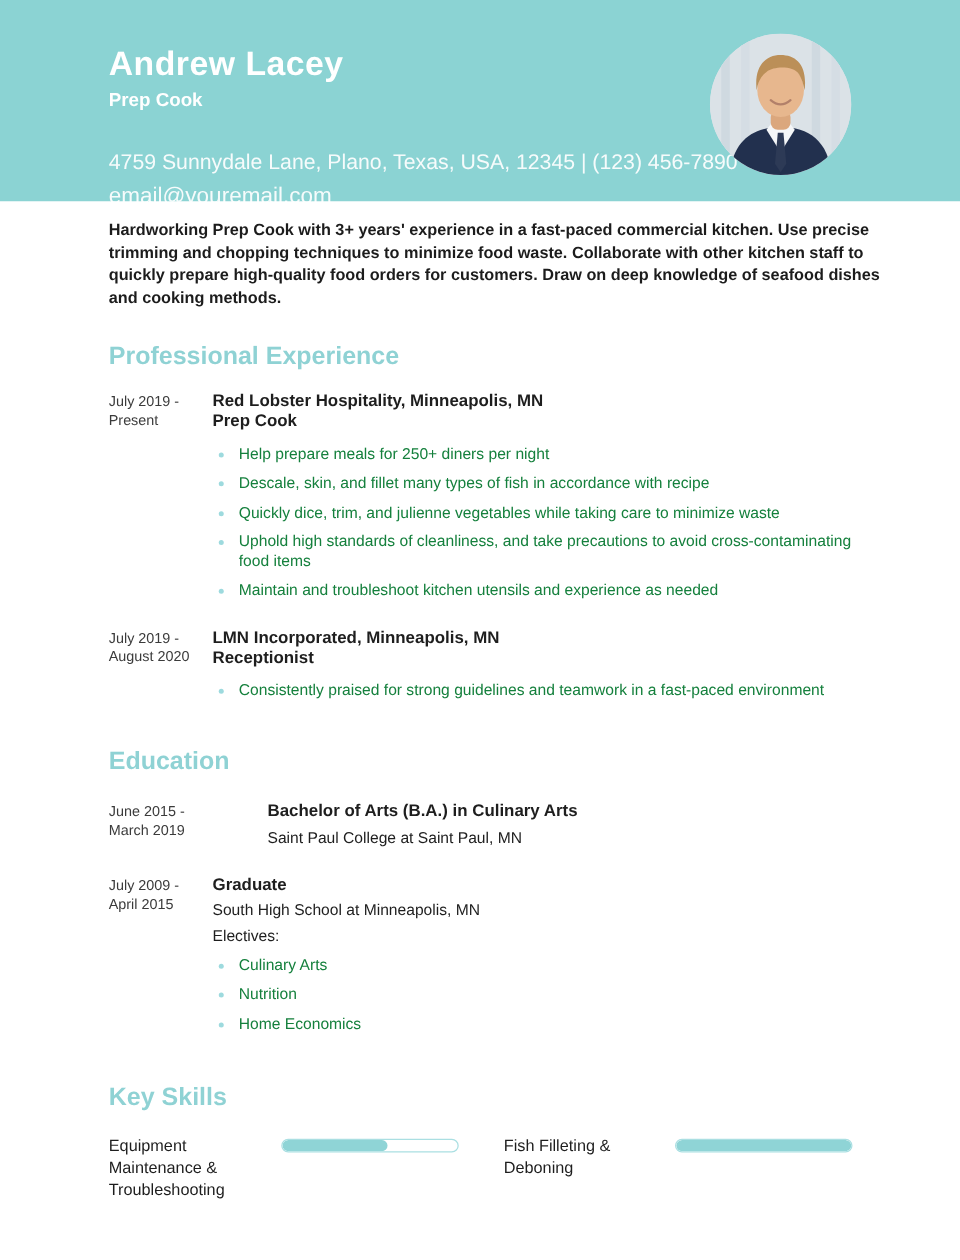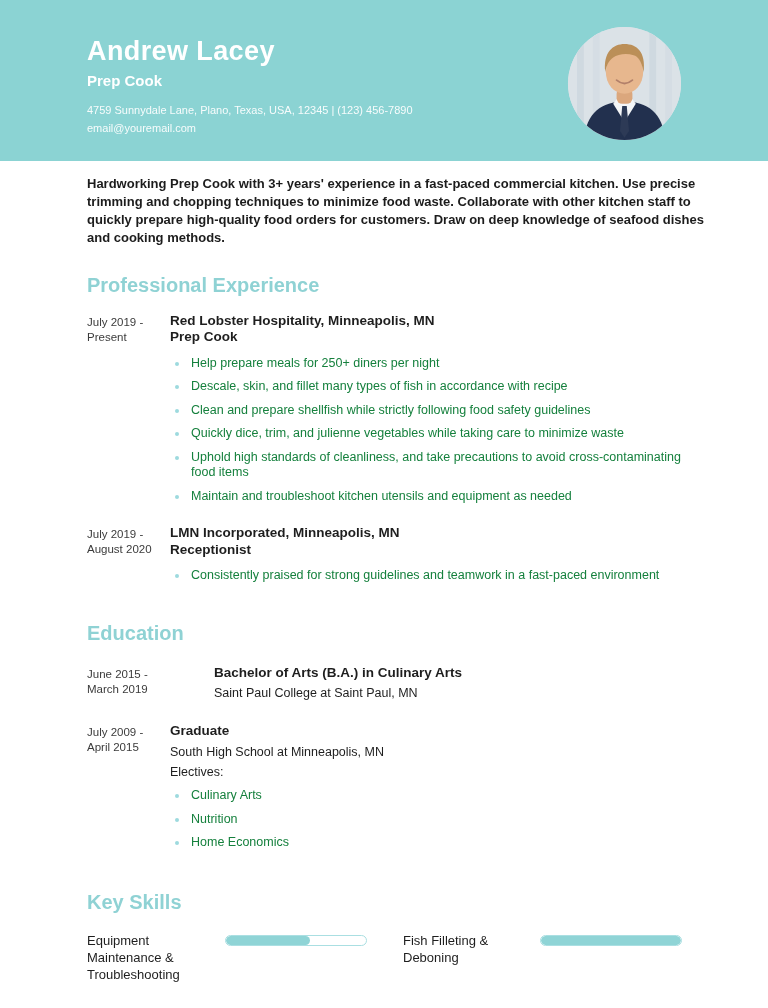--- a/index.html
+++ b/index.html
@@ -8,22 +8,22 @@
     font-family:"Liberation Sans","DejaVu Sans",sans-serif; color:#1e1e1e;
     margin:0 auto; overflow:hidden;
   }
   
   .header {
     background:#8bd3d3; height:161px; box-sizing:border-box;
     padding:36px 0 0 87px; color:#ffffff; position:relative;
   }
   .name { font-size:27px; font-weight:bold; letter-spacing:.4px; }
   .role { font-size:15px; font-weight:bold; margin-top:5px; }
-  .contact { font-size:11px; margin-top:15px; opacity:.93; }
-  .email { font-size:11px; margin-top:6px; opacity:.93; }
+  .contact { font-size:17px; margin-top:31px; opacity:.93; }
+  .email { font-size:18px; margin-top:6px; opacity:.93; }
   .photo {
     position:absolute; left:568px; top:27px; width:113px; height:113px;
     border-radius:50%; overflow:hidden; background:#dde4e9;
   }
   .photo svg { display:block; width:100%; height:100%; }
   
   .content { padding:0 63px 0 87px; }
   .summary { margin-top:14px; font-weight:bold; font-size:13px; line-height:1.38; color:#1c1c1c; }
   .section-heading { color:#8fd2d4; font-size:20px; font-weight:bold; }
   .heading-exp { margin-top:27px; }
@@ -100,24 +100,23 @@
       <div class="dates">
         <div>July 2019 -</div>
         <div>Present</div>
       </div>
       <div>
         <div class="entry-title">Red Lobster Hospitality, Minneapolis, MN</div>
         <div class="entry-title">Prep Cook</div>
         <ul class="bullets">
           <li>Help prepare meals for 250+ diners per night</li>
           <li>Descale, skin, and fillet many types of fish in accordance with recipe</li>
-          <li>Clean and prepare shellfish while strictly following food safety guidelines</li>
           <li>Quickly dice, trim, and julienne vegetables while taking care to minimize waste</li>
           <li>Uphold high standards of cleanliness, and take precautions to avoid cross-contaminating food items</li>
-          <li>Maintain and troubleshoot kitchen utensils and equipment as needed</li>
+          <li>Maintain and troubleshoot kitchen utensils and experience as needed</li>
         </ul>
       </div>
     </div>
 
     <div class="entry tight">
       <div class="dates">
         <div>July 2019 -</div>
         <div>August 2020</div>
       </div>
       <div>

